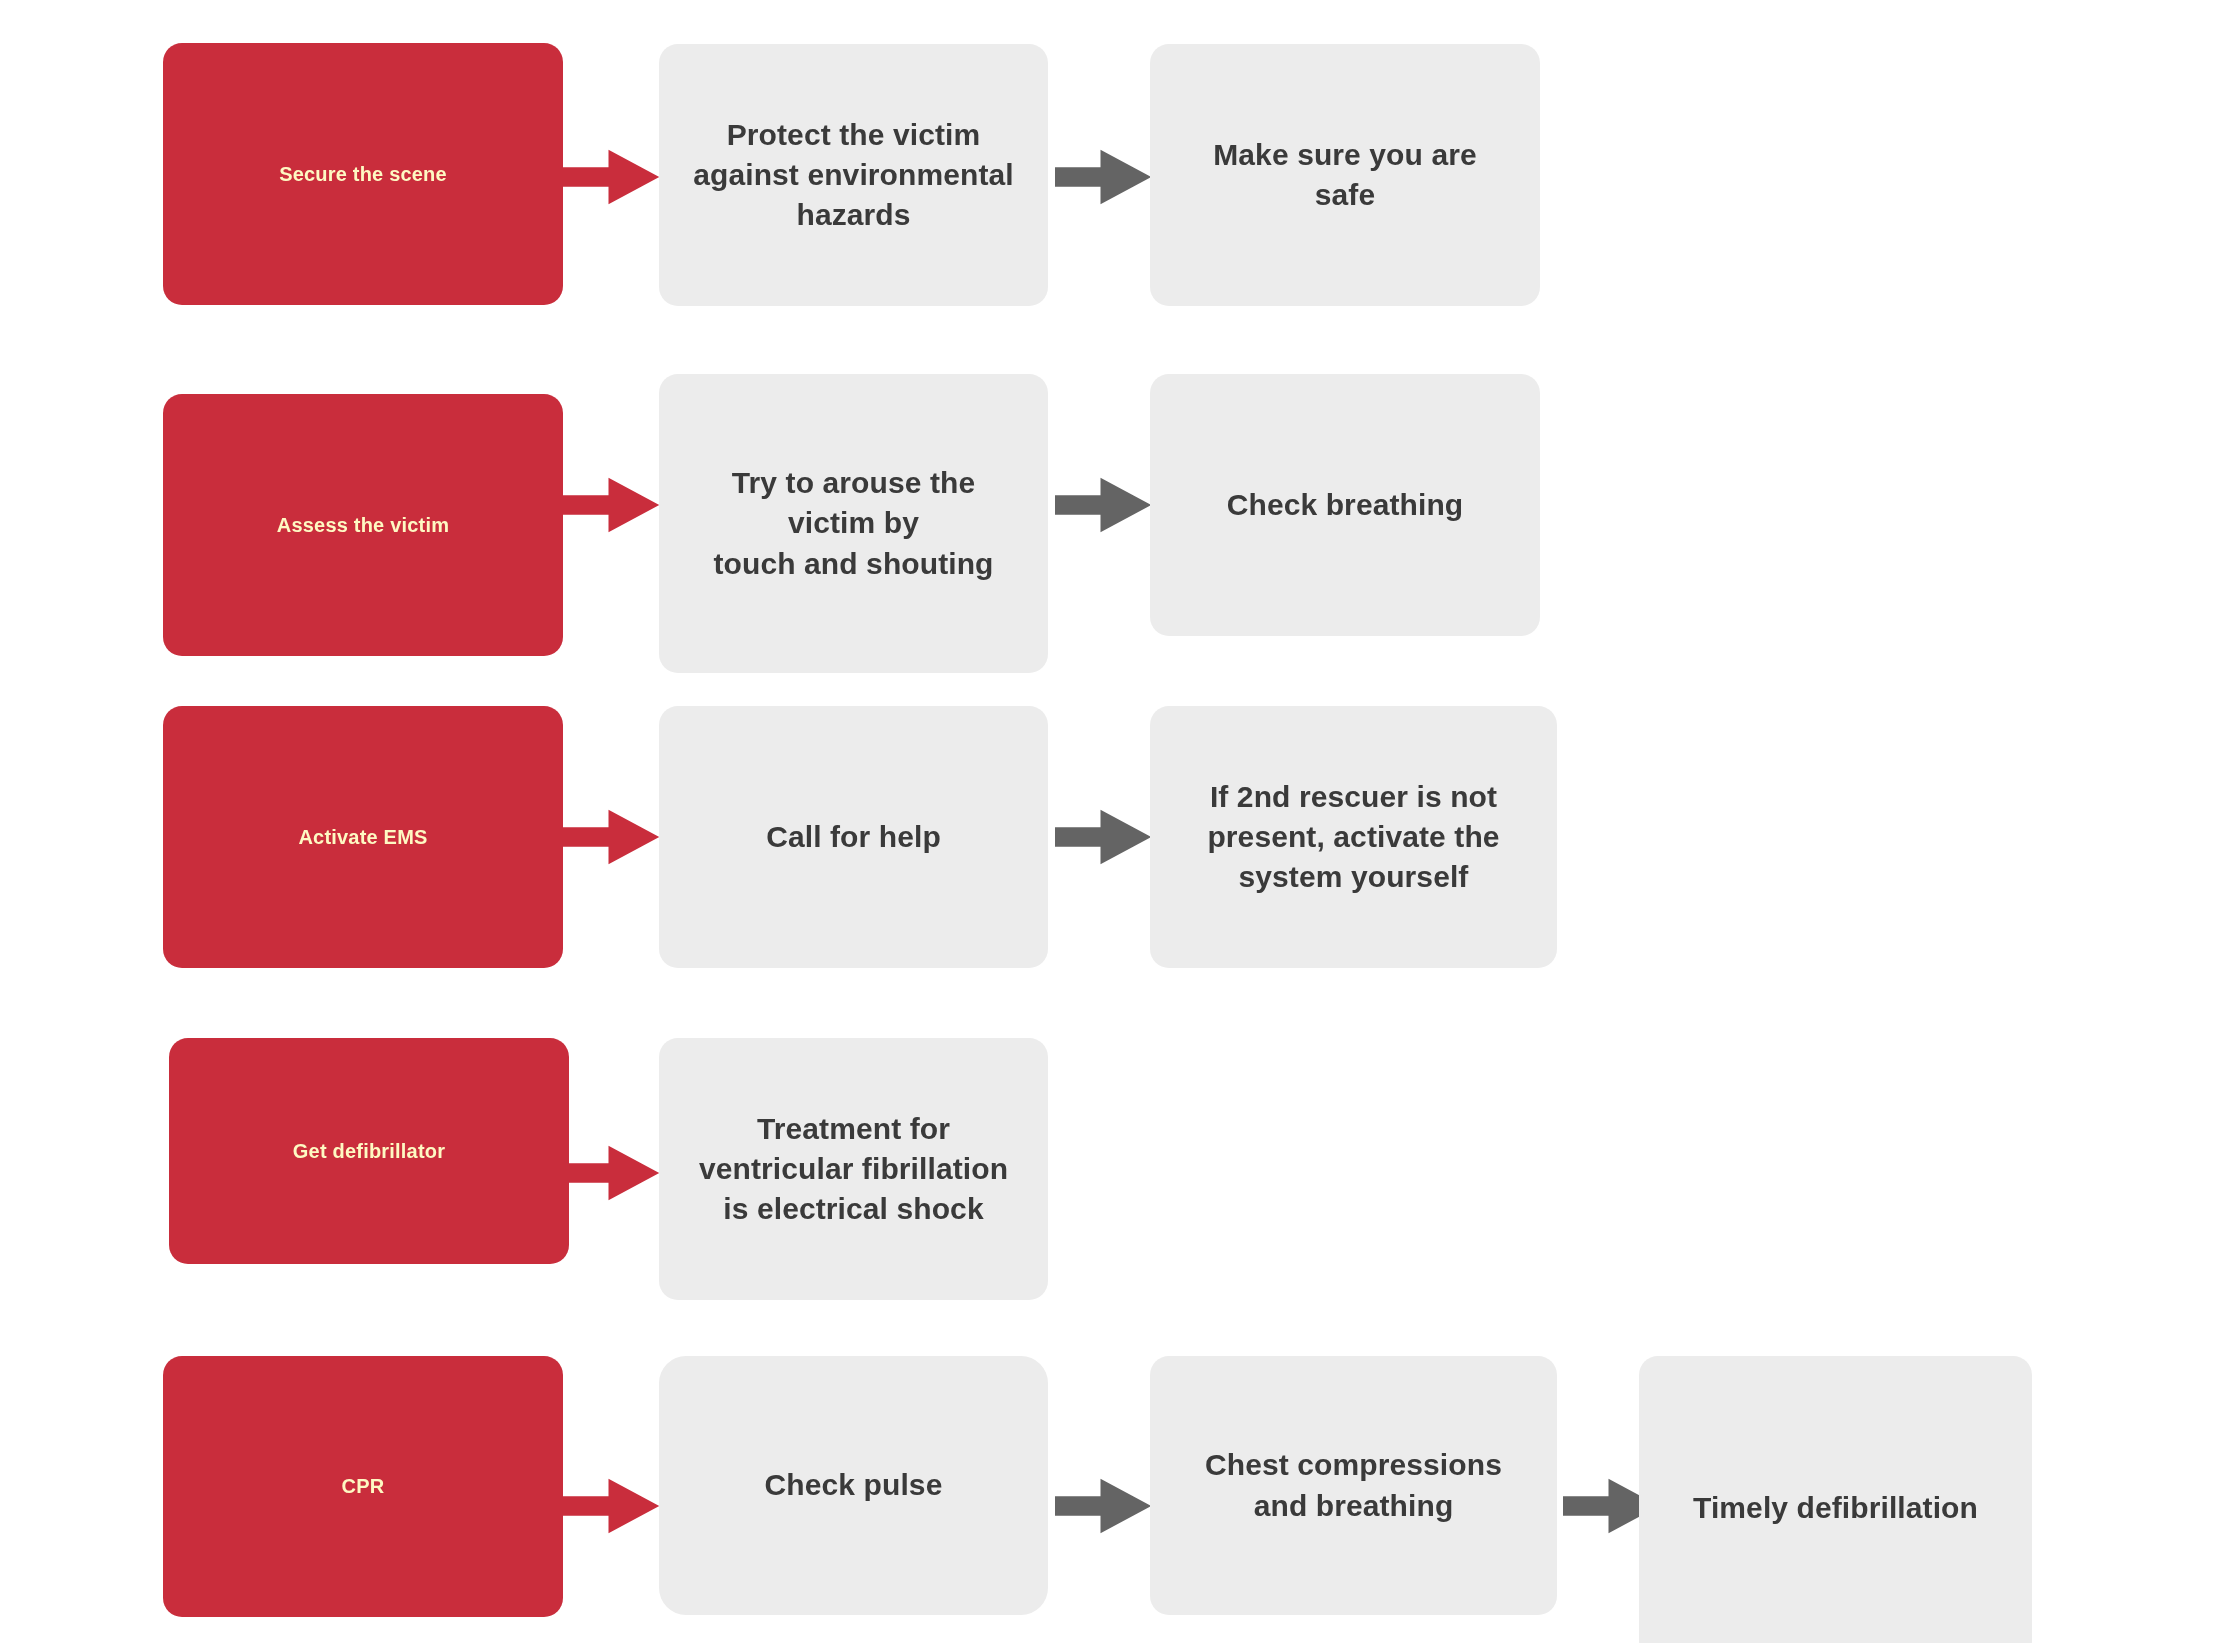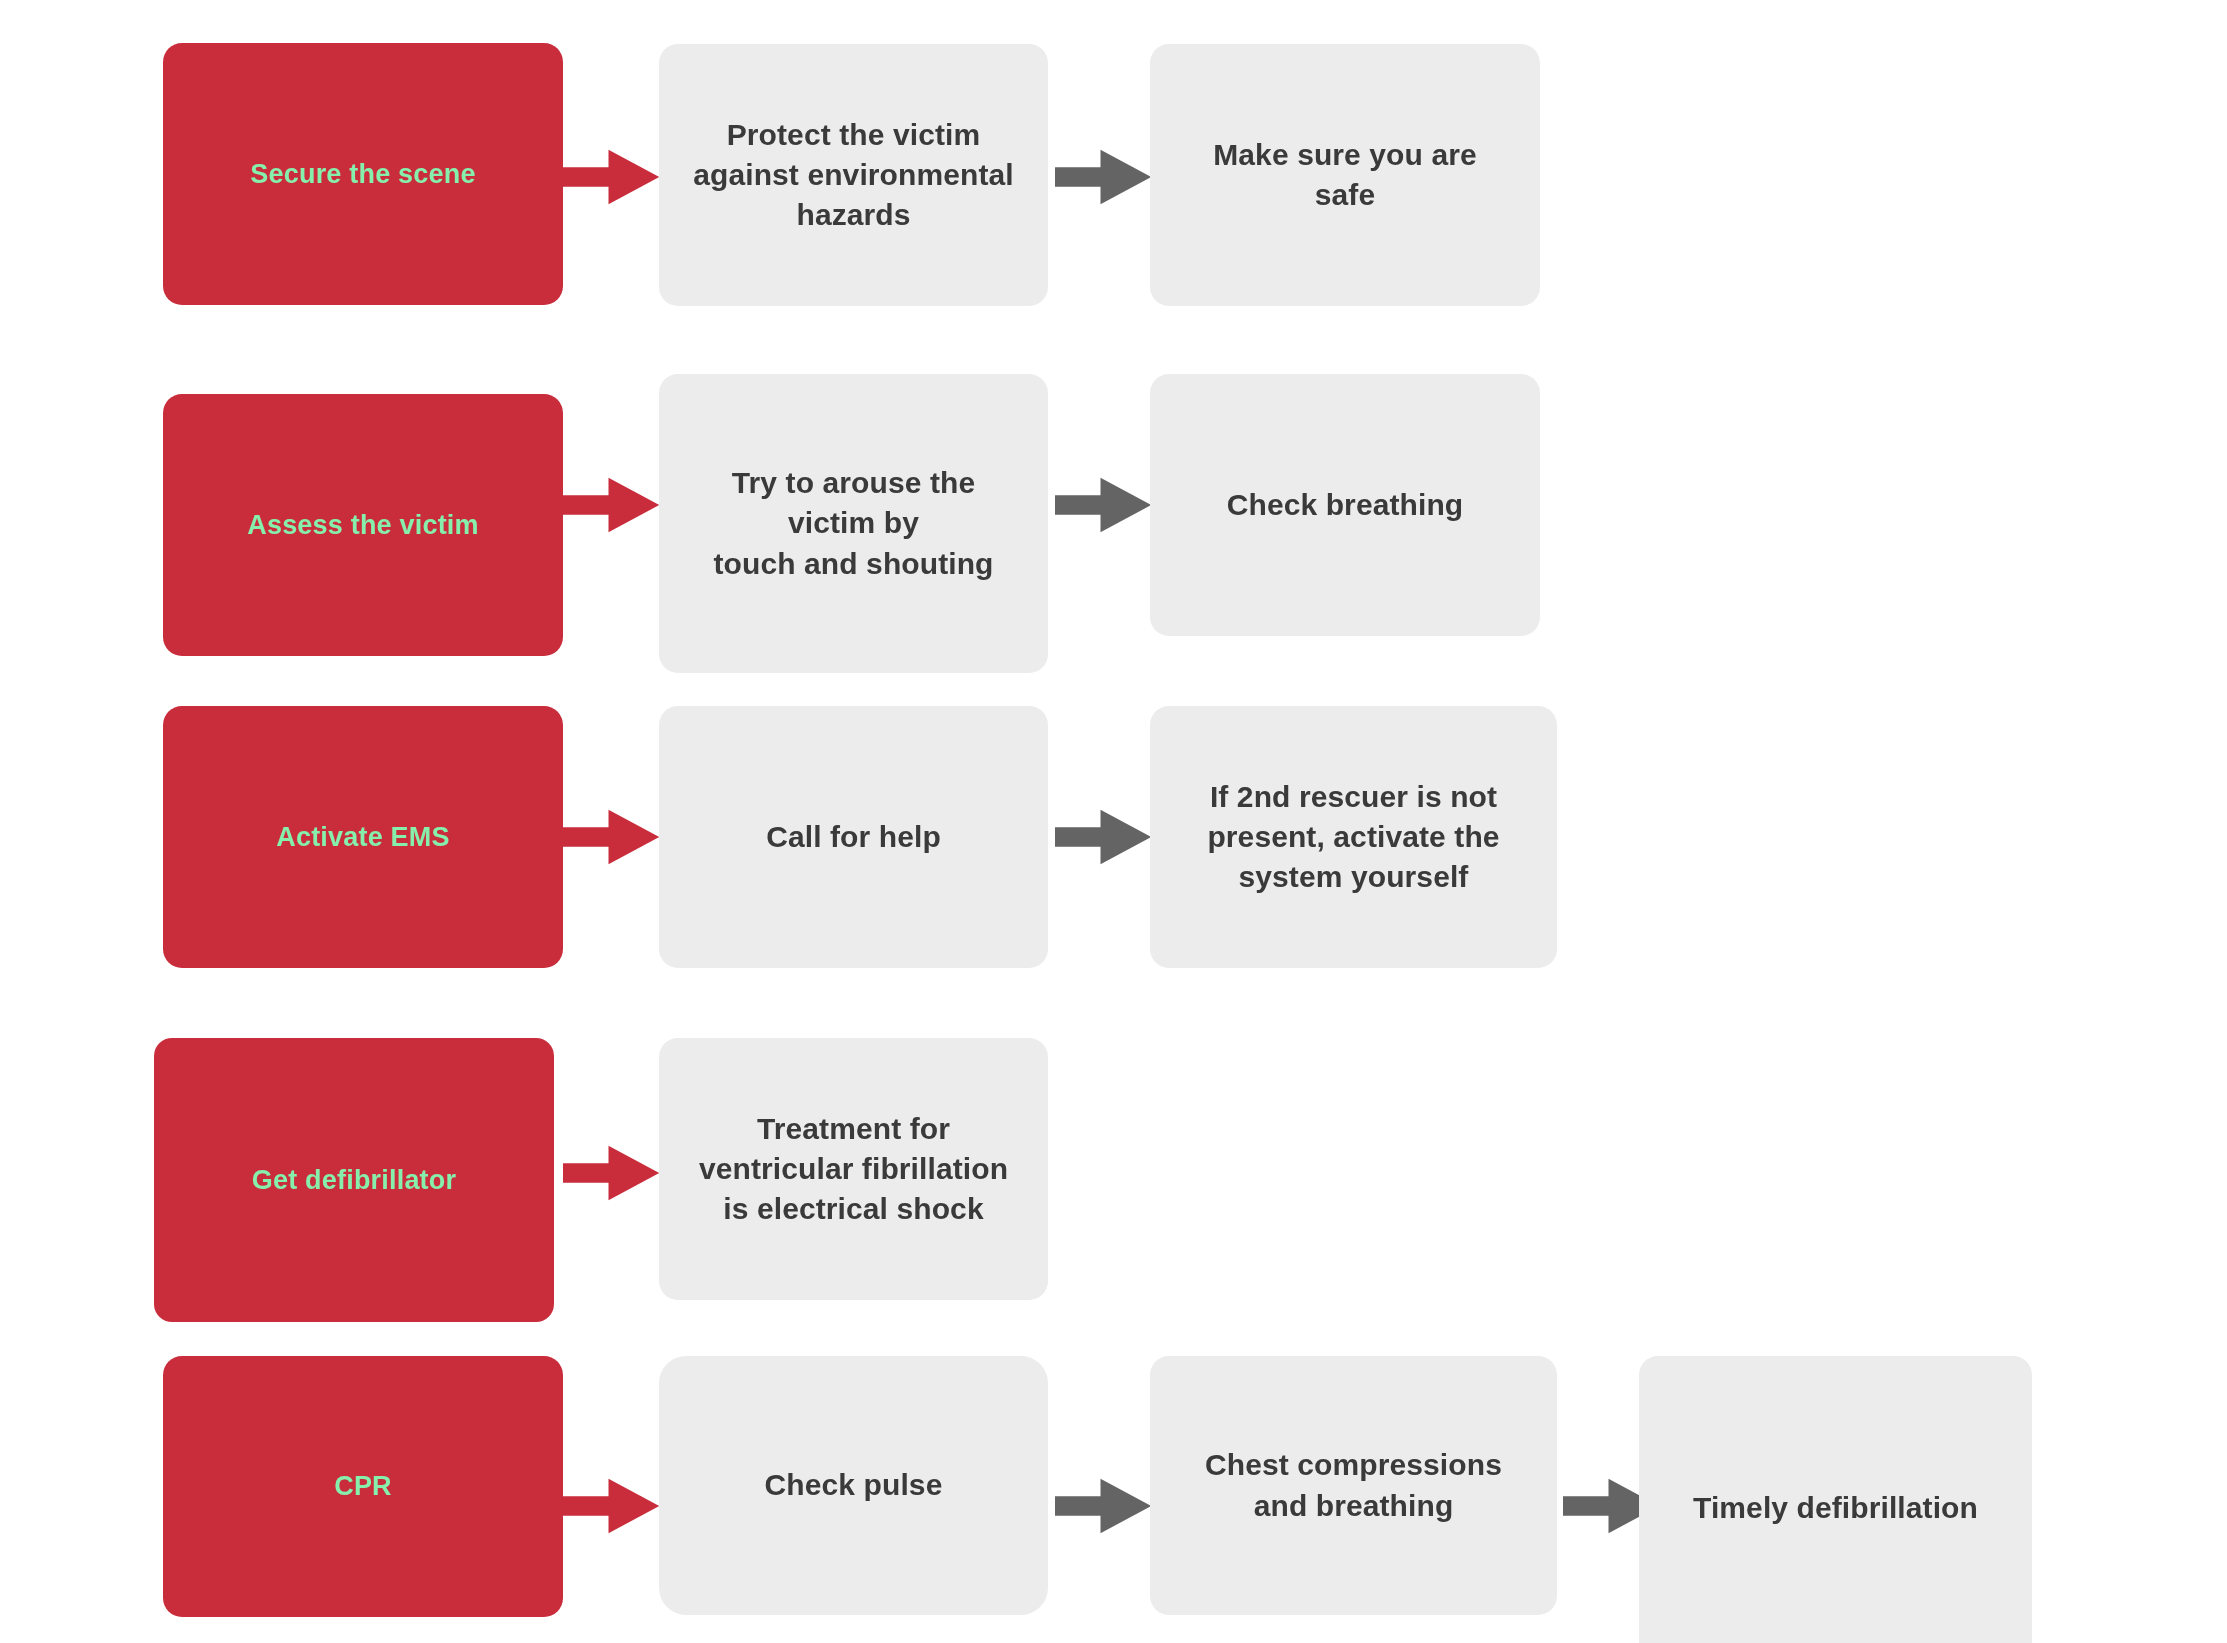--- a/index.html
+++ b/index.html
@@ -23,22 +23,22 @@
     align-items: center;
     justify-content: center;
     text-align: center;
     border-radius: 19px;
     font-weight: bold;
     line-height: 1.34;
     padding: 8.7px 12.2px;
   }
   .node.primary {
     background: #C92D3C;
-    color: #86efac;
-    font-size: 27px;
+    color: #fef9c3;
+    font-size: 20px;
     letter-spacing: 0.2px;
   }
   .node.secondary {
     background: #ECECEC;
     color: #3A3A3A;
     font-size: 30px;
     letter-spacing: 0.1px;
   }
   .node .label {
     display: block;
@@ -129,21 +129,21 @@
       <path d="M0 22 L52 22 L52 2 L110 33 L52 64 L52 44 L0 44 Z" fill="#646464"></path>
     </svg>
   </div>
 
   <div class="node secondary" style="left:1150px; top:706px; width:407px; height:262px;">
     <span class="label">If 2nd rescuer is not
 present, activate the
 system yourself</span>
   </div>
 
-  <div class="node primary" style="left:154px; top:1038px; width:400px; height:284px;border-radius:18px;">
+  <div class="node primary" style="left:169px; top:1038px; width:400px; height:226px;">
     <span class="label">Get defibrillator</span>
   </div>
 
   <div class="arrow" style="left:563px; top:1144px; width:98px;">
     <svg viewBox="0 0 112 66" preserveAspectRatio="none" aria-hidden="true">
       <path d="M0 22 L52 22 L52 2 L110 33 L52 64 L52 44 L0 44 Z" fill="#C92D3C"></path>
     </svg>
   </div>
 
   <div class="node secondary" style="left:659px; top:1038px; width:389px; height:262px;">

